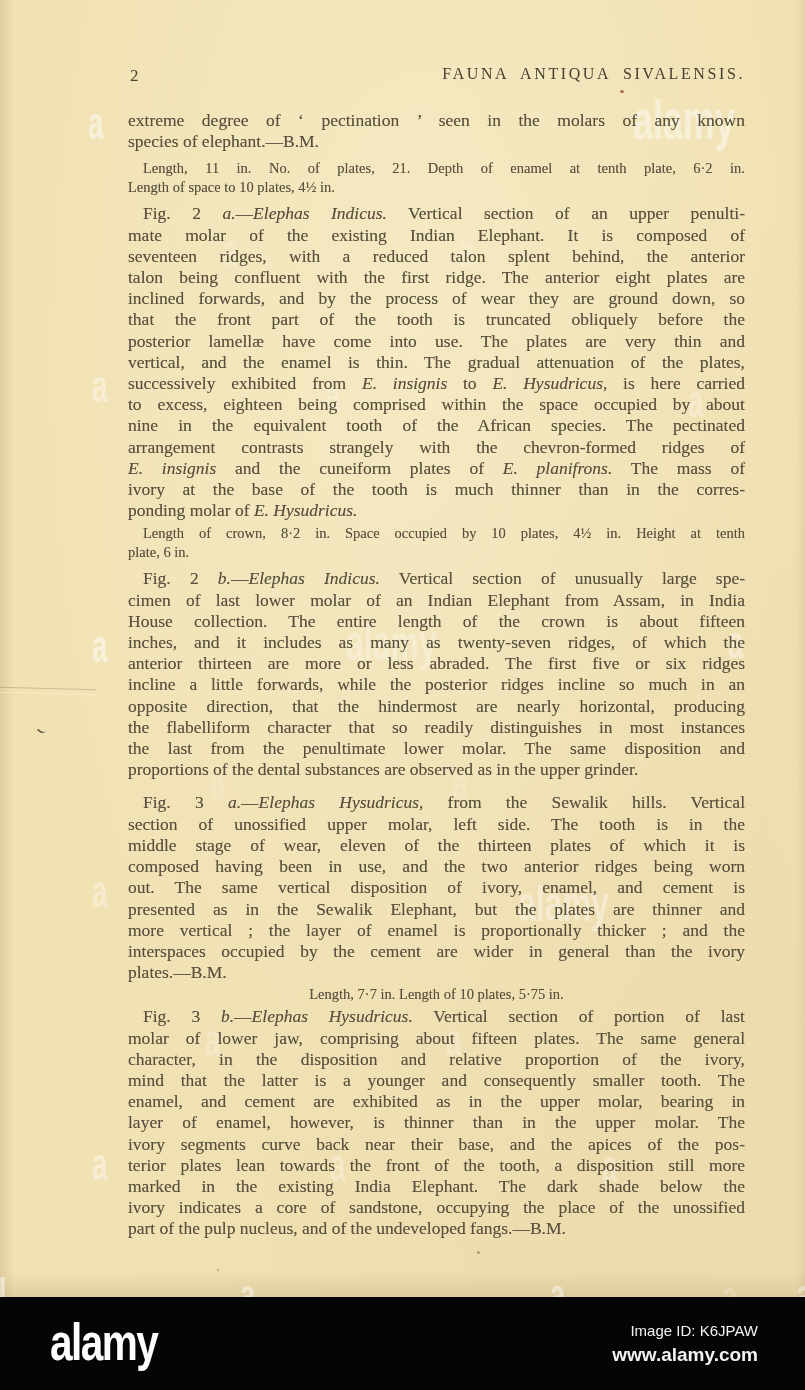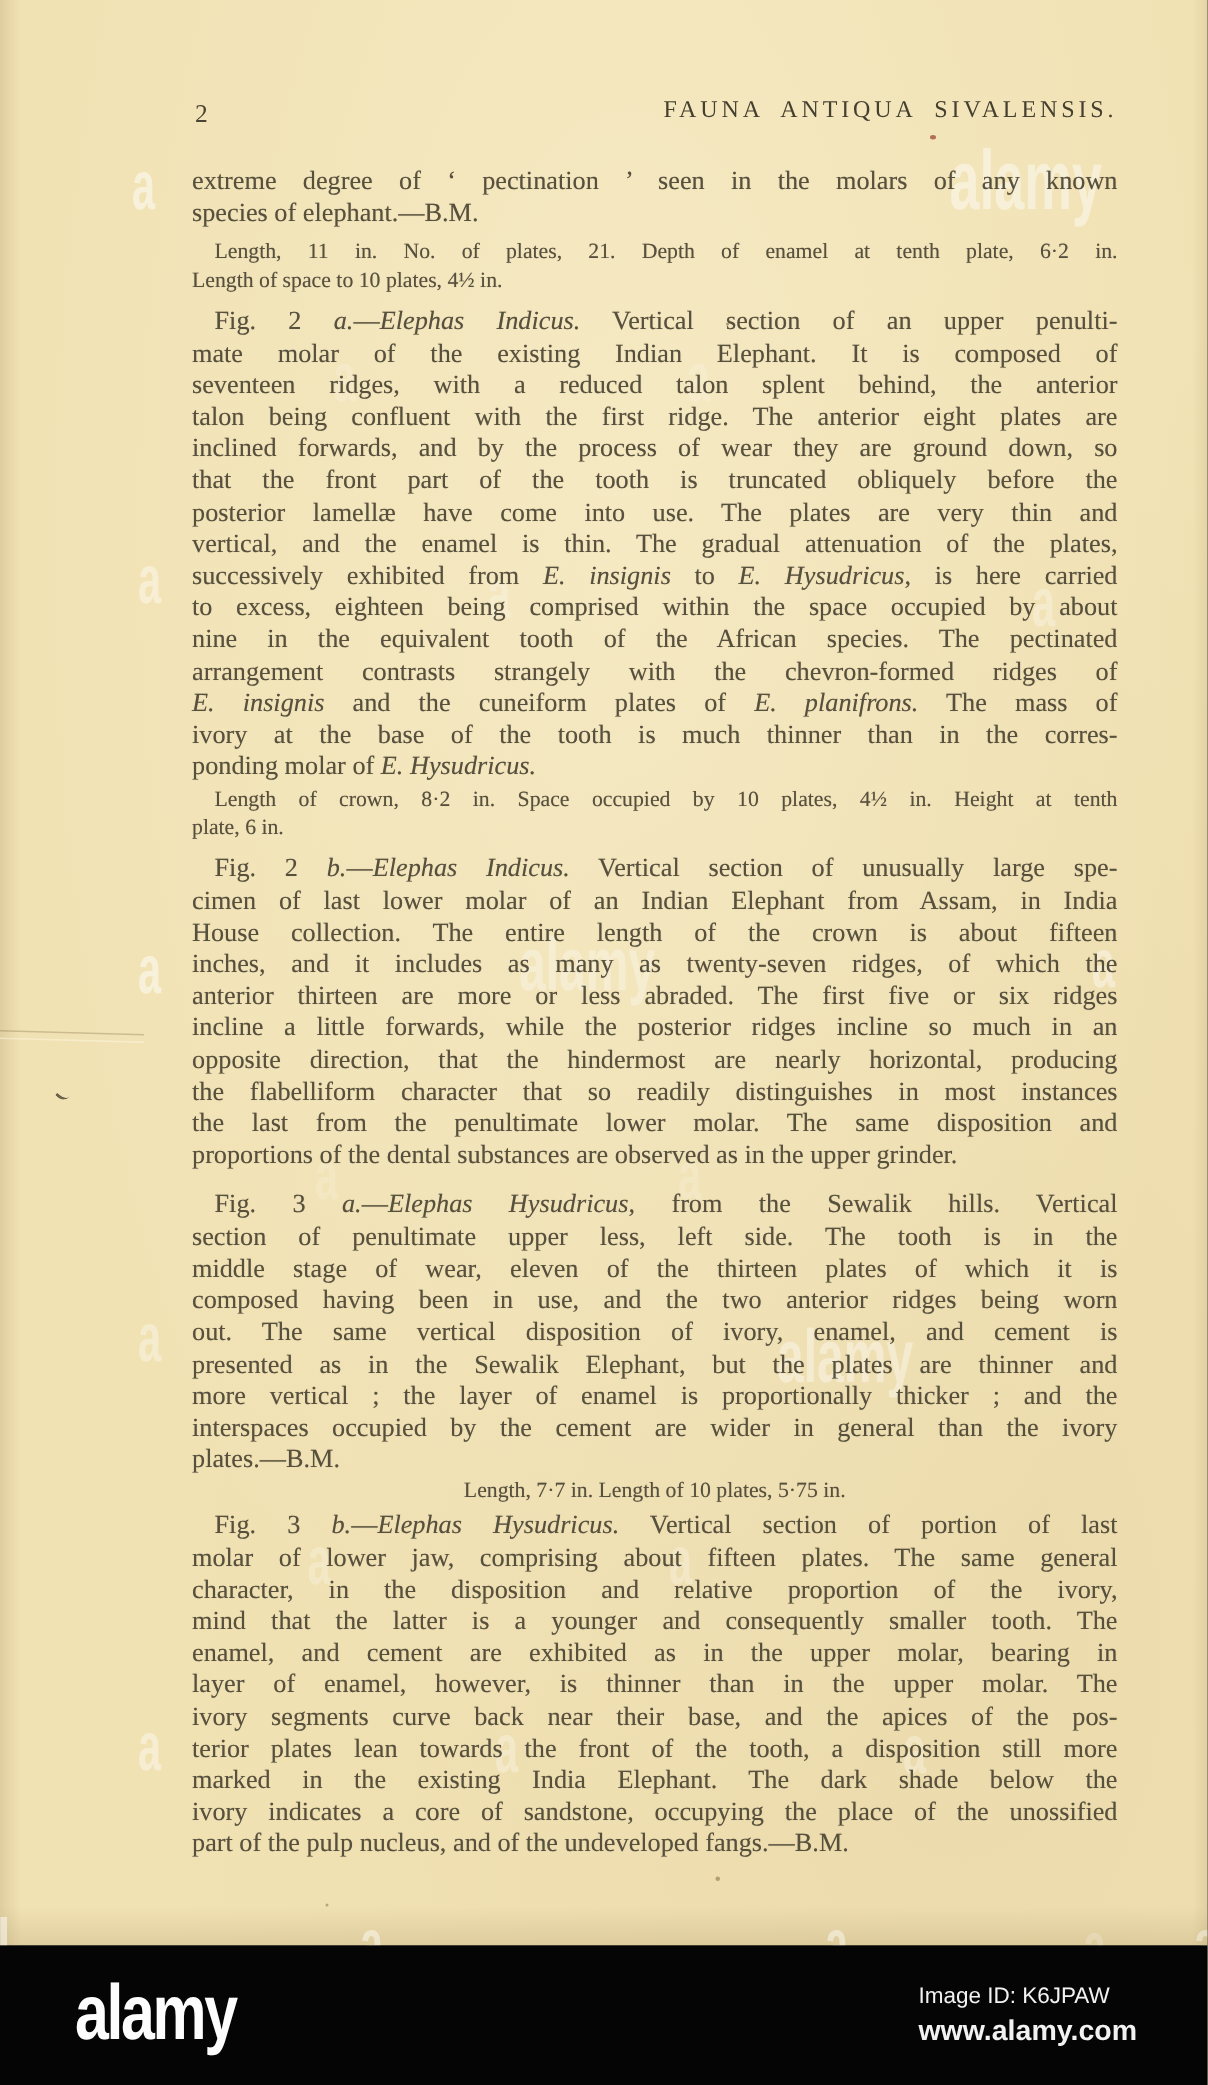--- a/index.html
+++ b/index.html
@@ -62,21 +62,21 @@
   .footer-bar{
     position:absolute;left:0;top:1297px;width:805px;height:93px;background:#050505;
     display:flex;align-items:center;justify-content:space-between;
     box-sizing:border-box;padding:0 47px 0 50px;
     font-family:"Liberation Sans", sans-serif;
   }
   .alamy-logo{
     color:#fdfdfd;font-size:52px;font-weight:bold;letter-spacing:-2px;
     transform:scaleX(0.78);transform-origin:left center;margin-top:-4px;
   }
-  .footer-right{color:#f2f2f2;}
+  .footer-right{text-align:right;color:#f2f2f2;}
   .image-id{font-size:15px;font-weight:normal;}
   .alamy-url{font-size:19px;font-weight:bold;margin-top:5px;}
 </style>
 </head>
 <body>
 
 <div class="page">
 
   <div class="watermark-layer">
       <span class="wm" style="left: 88px; top: 100px; font-size: 46px; opacity: 0.5; transform: scaleX(0.6);">a</span>
@@ -147,21 +147,21 @@
         <div class="line">inches, and it includes as many as twenty-seven ridges, of which the</div>
         <div class="line">anterior thirteen are more or less abraded.  The first five or six ridges</div>
         <div class="line">incline a little forwards, while the posterior ridges incline so much in an</div>
         <div class="line">opposite direction, that the hindermost are nearly horizontal, producing</div>
         <div class="line">the flabelliform character that so readily distinguishes in most instances</div>
         <div class="line">the last from the penultimate lower molar. The same disposition and</div>
         <div class="line last">proportions of the dental substances are observed as in the upper grinder.</div>
       </div>
       <div class="para body indent" style="margin-top: 12px;">
         <div class="line">Fig. 3 <i>a.</i>—<i>Elephas Hysudricus</i>, from the Sewalik hills.  Vertical</div>
-        <div class="line">section of penultimate upper less, left side.  The tooth is in the</div>
+        <div class="line">section of unossified upper molar, left side.  The tooth is in the</div>
         <div class="line">middle stage of wear, eleven of the thirteen plates of which it is</div>
         <div class="line">composed having been in use, and the two anterior ridges being worn</div>
         <div class="line">out.  The same vertical disposition of ivory, enamel, and cement is</div>
         <div class="line">presented as in the Sewalik Elephant, but the plates are thinner and</div>
         <div class="line">more vertical ; the layer of enamel is proportionally thicker ; and the</div>
         <div class="line">interspaces occupied by the cement are wider in general than the ivory</div>
         <div class="line last">plates.—B.M.</div>
       </div>
       <div class="para small-center" style="margin-top: 2px;">
         <div class="line last">Length, 7·7 in.  Length of 10 plates, 5·75 in.</div>

